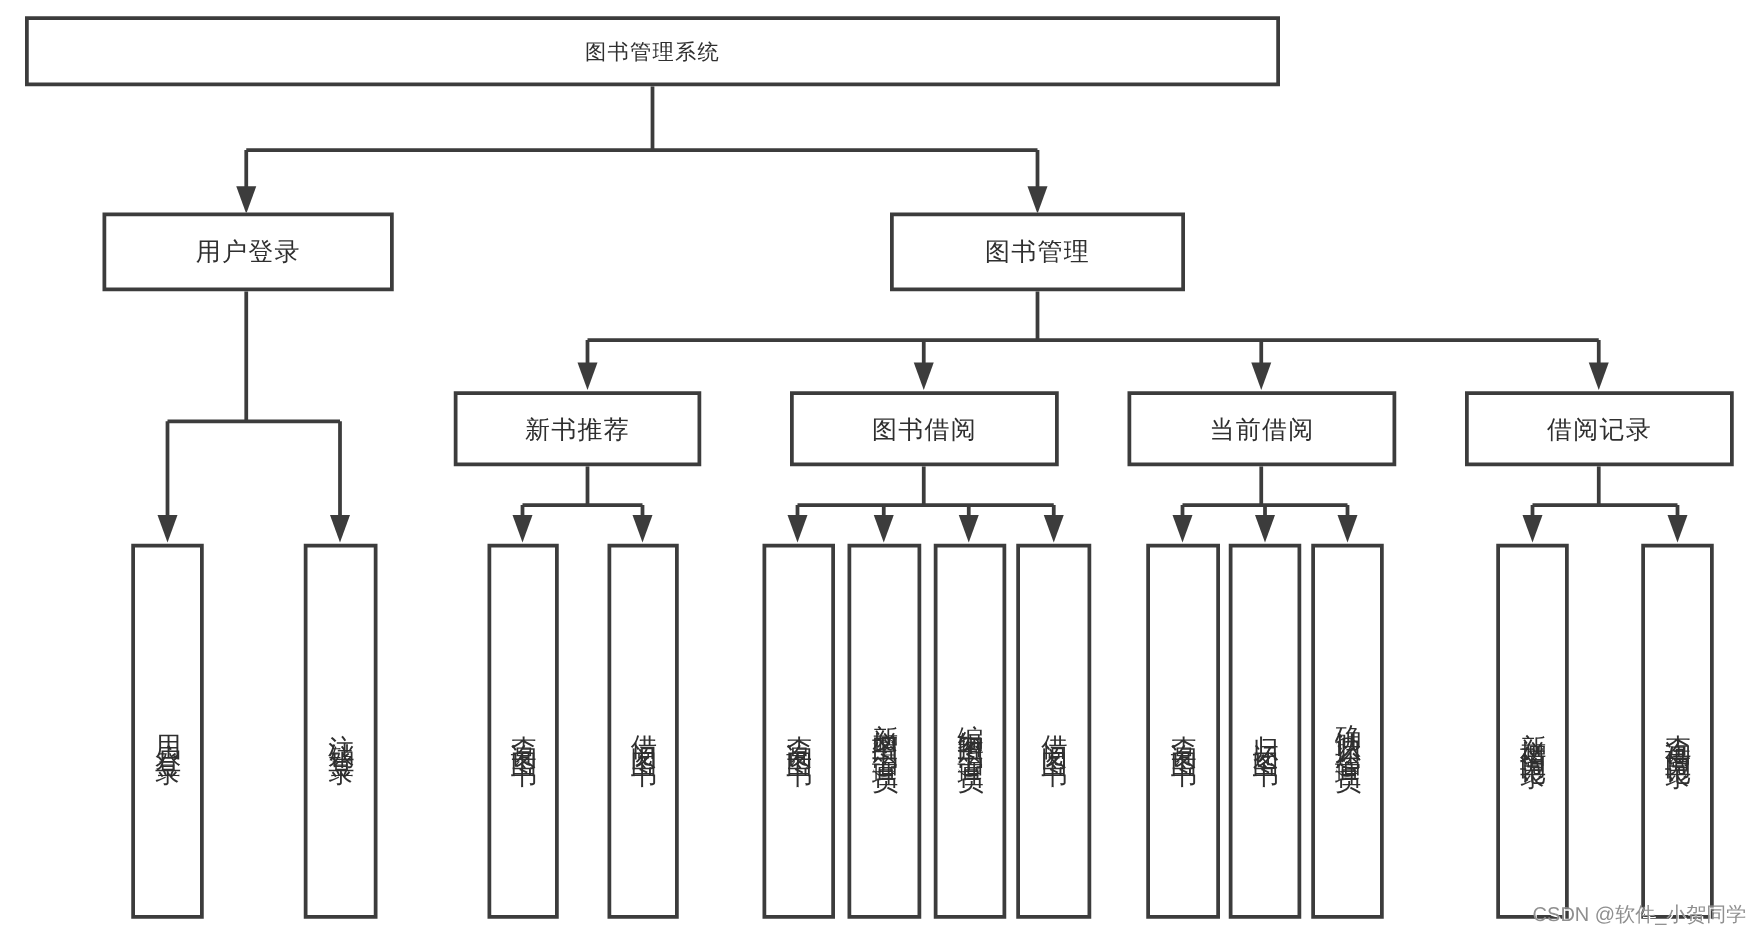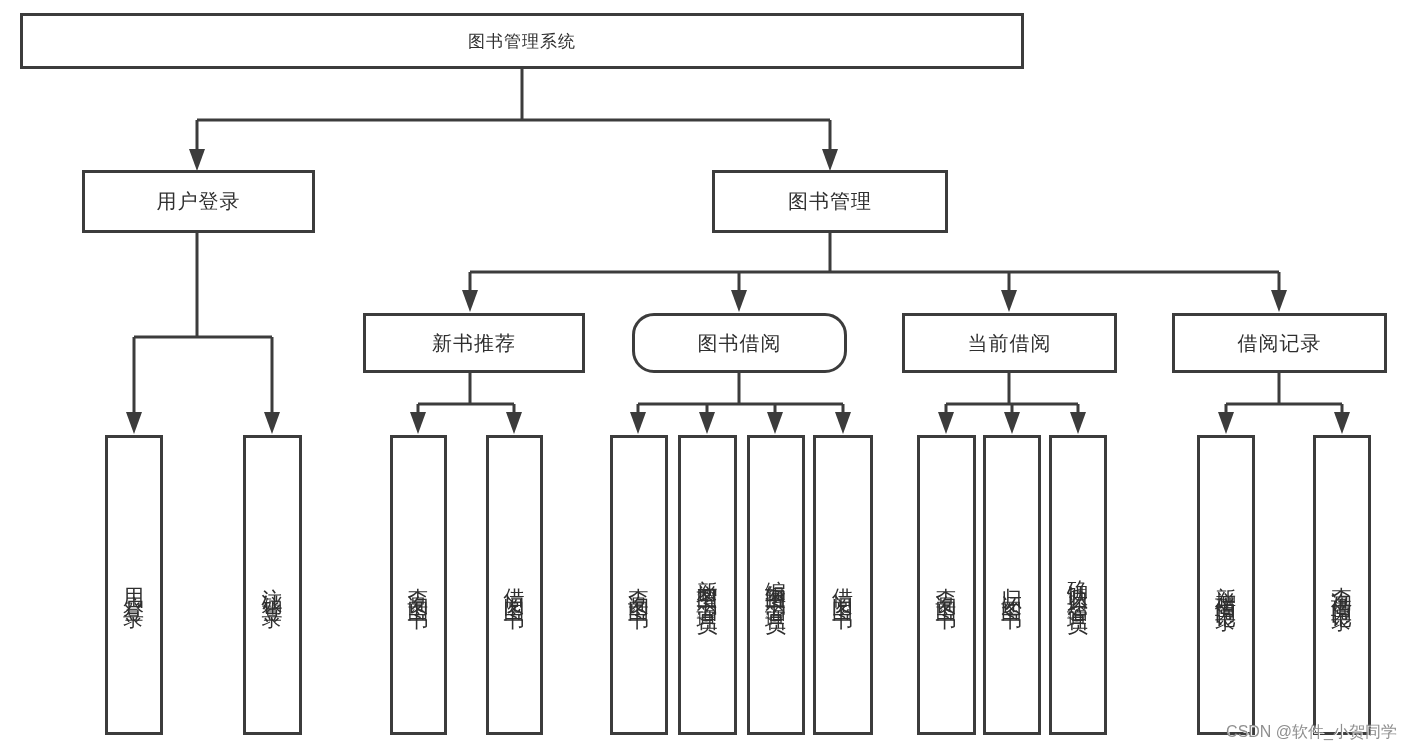--- a/index.html
+++ b/index.html
@@ -123,24 +123,24 @@
     <span>图书管理系统</span>
   </div>
 
   <div class="box h" style="left:82px; top:170px; width:233px; height:63px;">
     <span>用户登录</span>
   </div>
   <div class="box h" style="left:712px; top:170px; width:236px; height:63px;">
     <span>图书管理</span>
   </div>
 
-  <div class="box h" style="left:363px; top:313px; width:222px; height:60px;">
+  <div class="box h" style="left:363px; top:313px; width:198px; height:60px;">
     <span>新书推荐</span>
   </div>
-  <div class="box h" style="left:632px; top:313px; width:215px; height:60px;border-radius:22px;">
+  <div class="box h" style="left:632px; top:313px; width:215px; height:60px;">
     <span>图书借阅</span>
   </div>
   <div class="box h" style="left:902px; top:313px; width:215px; height:60px;">
     <span>当前借阅</span>
   </div>
   <div class="box h" style="left:1172px; top:313px; width:215px; height:60px;">
     <span>借阅记录</span>
   </div>
 
   <div class="box leaf" style="left:105px; top:435px; width:58px; height:300px;">

